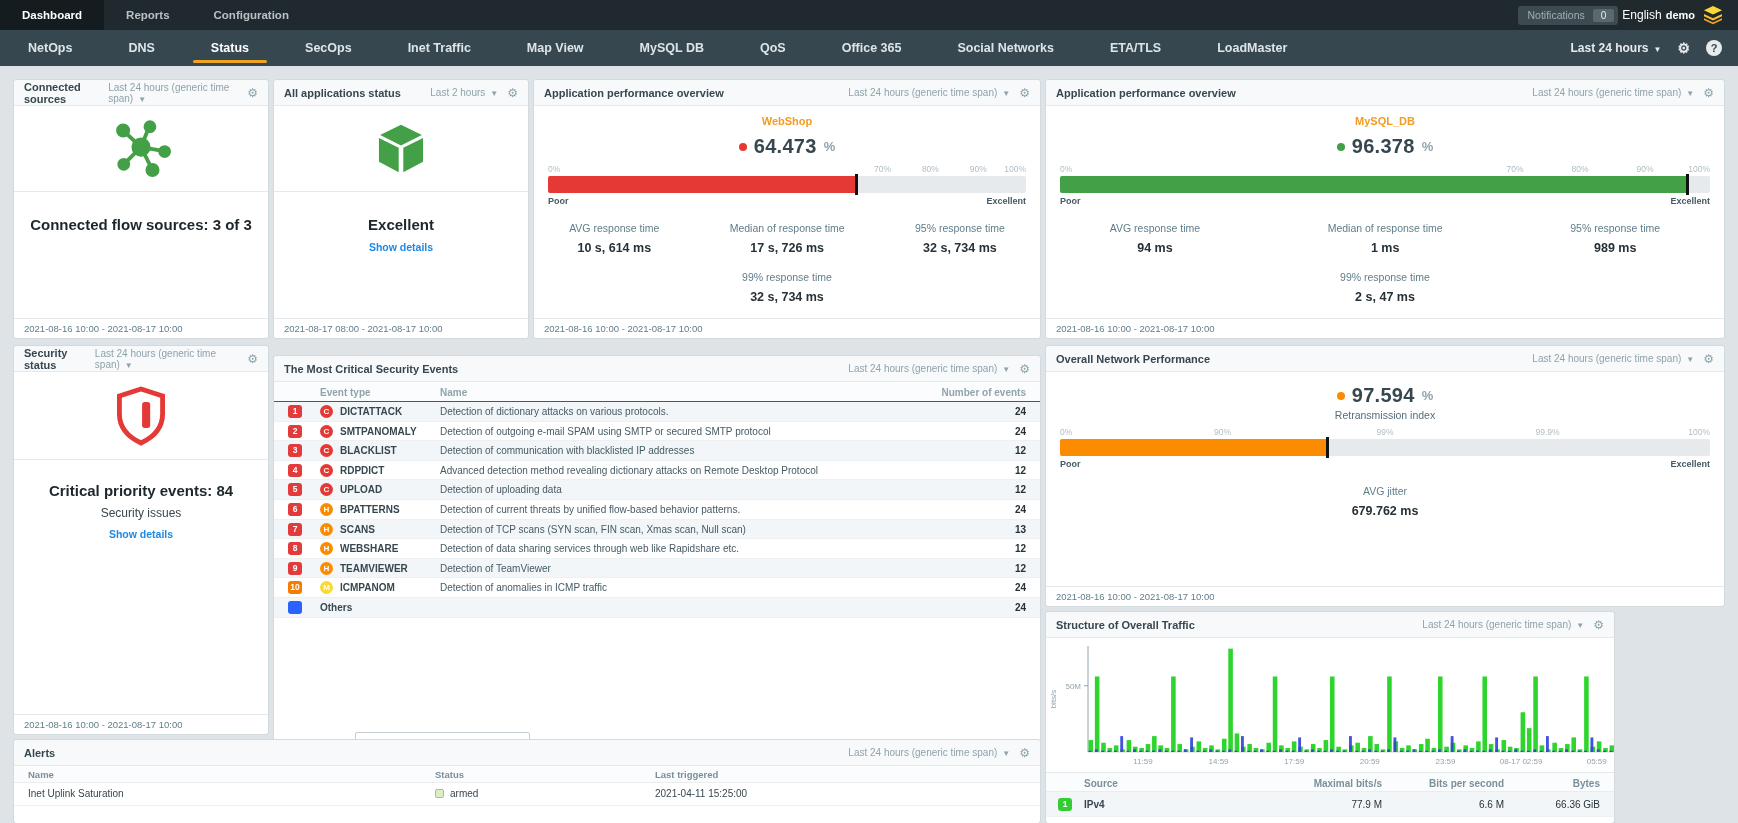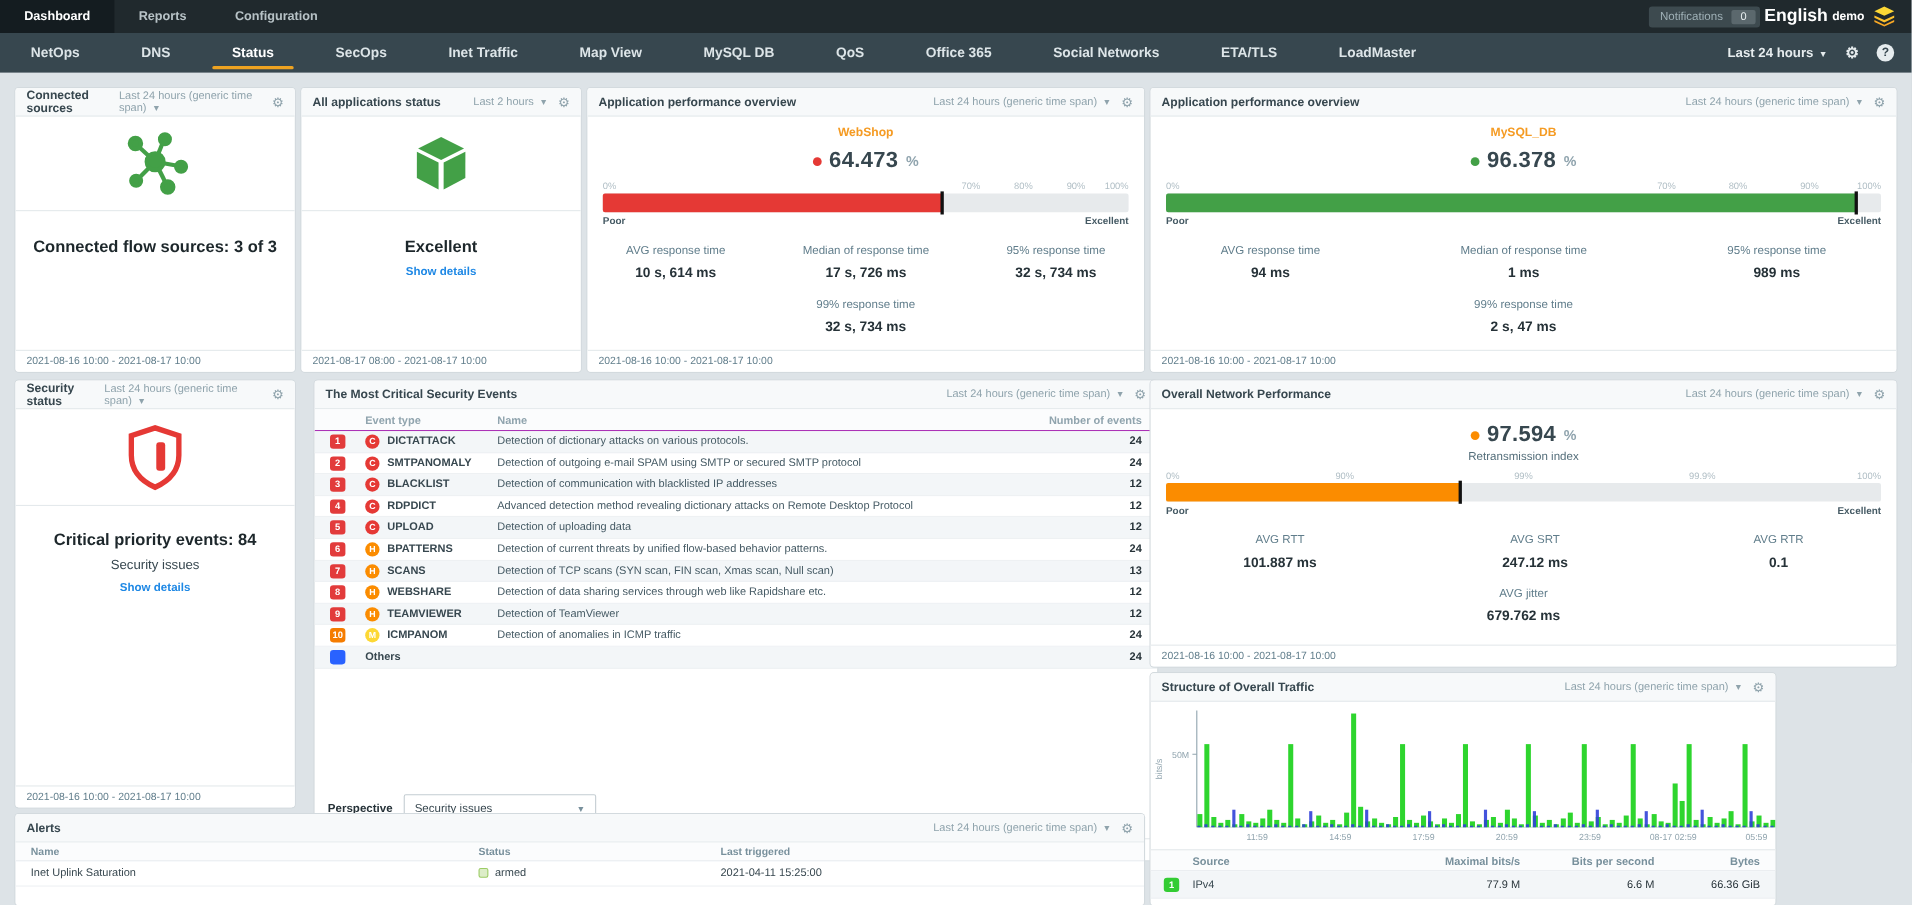--- a/index.html
+++ b/index.html
@@ -7,21 +7,21 @@
   .screen { position:relative; width:1738px; height:823px; background:#dde3e7; overflow:hidden; }
 
   
   .topbar { position:absolute; left:0; top:0; width:100%; height:30px; background:#20292d; display:flex; align-items:stretch; justify-content:space-between; }
   .top-tabs { display:flex; }
   .top-tab { padding:0 22px; display:flex; align-items:center; font-size:11.5px; font-weight:bold; color:#b7c2c6; cursor:pointer; }
   .top-tab.active { background:#141c20; color:#ffffff; }
   .top-right { display:flex; align-items:center; gap:4px; padding-right:14px; }
   .notif { background:#3d4a4f; border-radius:3px; padding:3px 4px 3px 10px; font-size:10.5px; color:#9fb0b6; display:flex; align-items:center; gap:8px; }
   .notif-count { background:#5b686d; color:#e8eef0; border-radius:2px; padding:1px 8px; font-size:10px; }
-  .top-right .lang { color:#ffffff; font-size:16px; font-weight:bold; }
+  .top-right .lang { color:#ffffff; font-size:12px; font-weight:normal; }
   .user-wrap { display:flex; align-items:center; gap:7px; color:#ffffff; font-size:11px; font-weight:bold; }
 
   
   .navbar { position:absolute; left:0; top:30px; width:100%; height:36px; background:#37474f; display:flex; justify-content:space-between; align-items:stretch; }
   .nav-items { display:flex; }
   .nav-item { position:relative; padding:0 28px; display:flex; align-items:center; font-size:12.5px; font-weight:bold; color:#dde5e8; cursor:pointer; }
   .nav-item.active { color:#ffffff; }
   .nav-item.active::after { content:""; position:absolute; left:10px; right:10px; bottom:3px; height:3px; background:#eea321; border-radius:2px; }
   .nav-right { display:flex; align-items:center; gap:16px; padding-right:16px; color:#e6ecee; font-size:12px; font-weight:bold; }
   .nav-gear, .nav-help { font-size:14px; color:#e6ecee; cursor:pointer; }
@@ -323,21 +323,21 @@
         <path d="M50 6 L90 19 V52 C90 80 72 96 50 106 C28 96 10 80 10 52 V19 Z" fill="none" stroke="#e53935" stroke-width="9"></path>
         <rect x="52" y="30" width="15" height="48" rx="5" fill="#e53935"></rect>
       </svg>
     </div>
     <div class="bigmsg" style="margin-top:22px;">Critical priority events: 84</div>
     <div class="submsg">Security issues</div>
     <div class="link">Show details</div>
     <div class="pfoot">2021-08-16 10:00 - 2021-08-17 10:00</div>
   </section>
 
-  <section class="panel" style="left:274px; top:346px; width:766px; height:436px;margin-left:12px;">
+  <section class="panel" style="left:274px; top:356px; width:766px; height:436px;">
     <div class="phead">
       <span class="ptitle">The Most Critical Security Events</span>
       <span class="pright">
         <span class="ptime"><span>Last 24 hours (generic time span)</span><span class="caret">▼</span></span>
         <span class="gear">⚙</span>
       </span>
     </div>
     <div class="etable" id="eventsTable">
         <div class="ethead">
           <span style="left:46px;">Event type</span>
@@ -457,34 +457,20 @@
         <div class="gbar">
           <div class="gfill" style="width: 41%; background: rgb(251, 140, 0);"></div>
           <div class="gmark" style="left: calc(41% - 1px);"></div>
         </div>
         <div class="gends">
           <span>Poor</span>
           <span>Excellent</span>
         </div>
       </div>
     <div class="metrics">
-        <div class="metrics-row">
-          <div class="metric">
-            <div class="mlabel">AVG RTT</div>
-            <div class="mvalue">101.887 ms</div>
-          </div>
-          <div class="metric">
-            <div class="mlabel">AVG SRT</div>
-            <div class="mvalue">247.12 ms</div>
-          </div>
-          <div class="metric">
-            <div class="mlabel">AVG RTR</div>
-            <div class="mvalue">0.1</div>
-          </div>
-        </div>
         <div class="metrics-row">
           <div class="metric">
             <div class="mlabel">AVG jitter</div>
             <div class="mvalue">679.762 ms</div>
           </div>
         </div>
       </div>
     <div class="pfoot">2021-08-16 10:00 - 2021-08-17 10:00</div>
   </section>
 
@@ -707,21 +693,21 @@
       </div>
     <div class="ttable" id="trafficTable">
         <div class="tthead">
           <span class="thc" style="left:38px;">Source</span>
           <span class="thc" style="right:232px;">Maximal bits/s</span>
           <span class="thc" style="right:110px;">Bits per second</span>
           <span class="thc" style="right:14px;">Bytes</span>
         </div>
         <div class="ttrow">
           <span class="rbadge" style="background:#33cc33">1</span>
-          <span class="cell" style="left:38px; font-weight:normal; color:#37474f;">IPv4</span>
+          <span class="cell" style="left:38px; font-weight:bold; color:#37474f;">IPv4</span>
           <span class="cell" style="right:232px; color:#263238;">77.9 M</span>
           <span class="cell" style="right:110px; color:#263238;">6.6 M</span>
           <span class="cell" style="right:14px; color:#263238;">66.36 GiB</span>
         </div>
         <div class="ttrow"></div>
       </div>
   </section>
 
   <section class="panel" style="left:14px; top:740px; width:1026px; height:83px;">
     <div class="phead">

